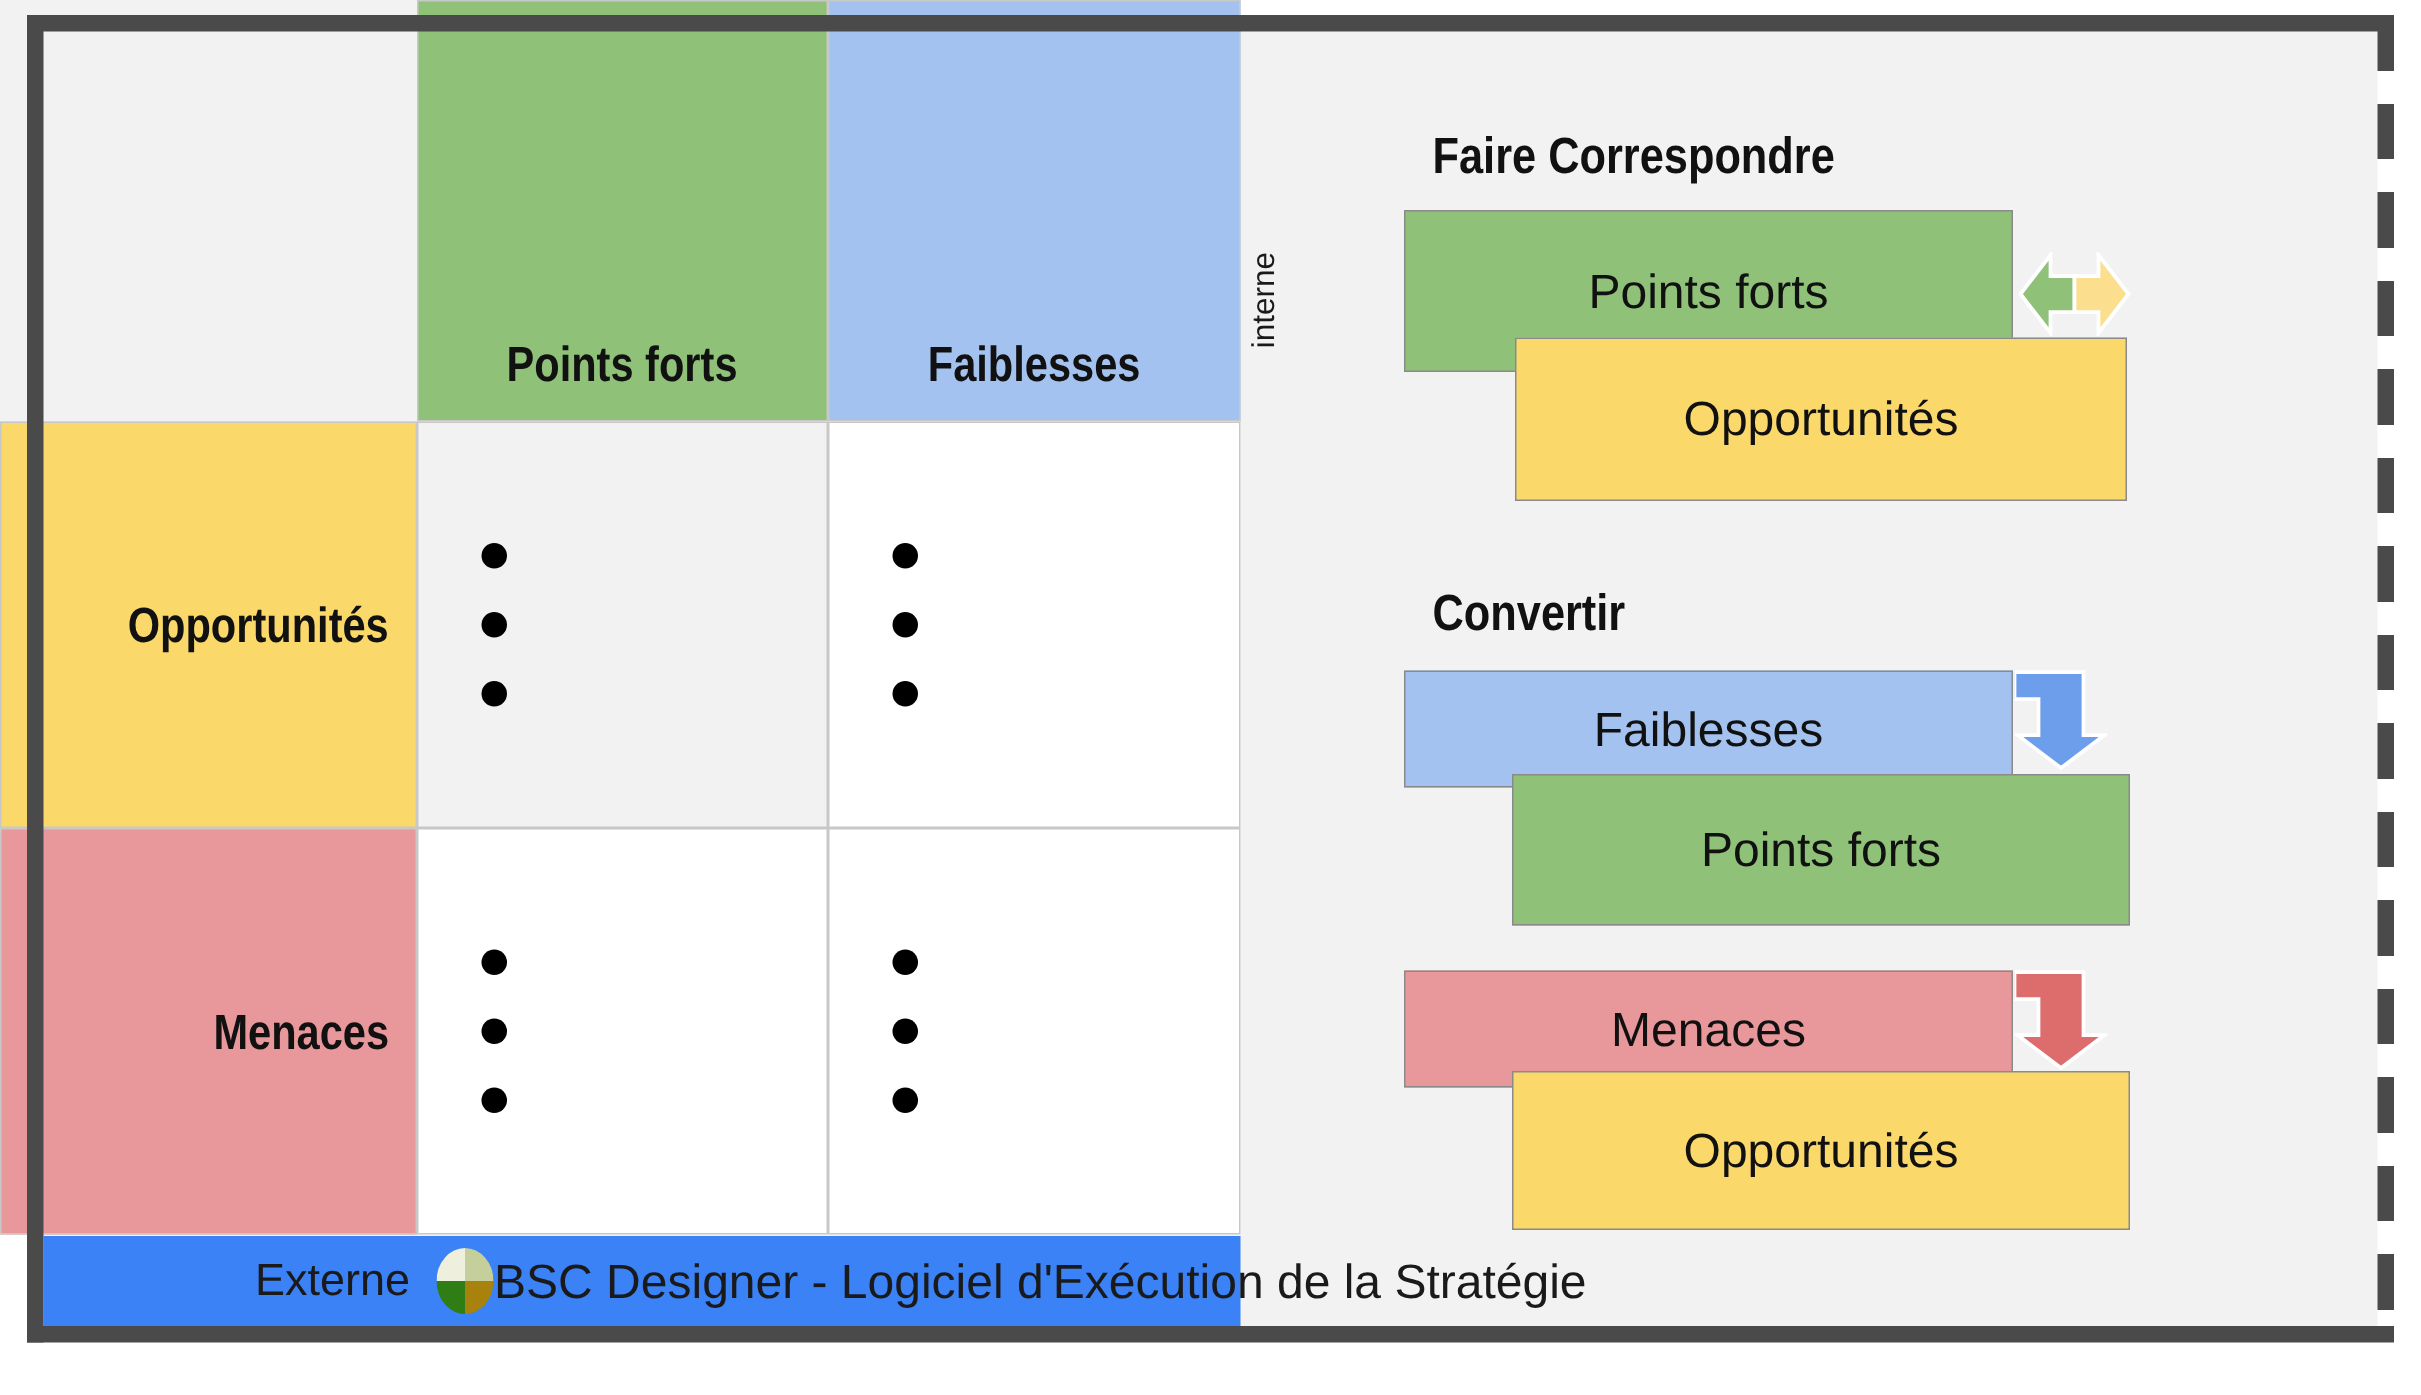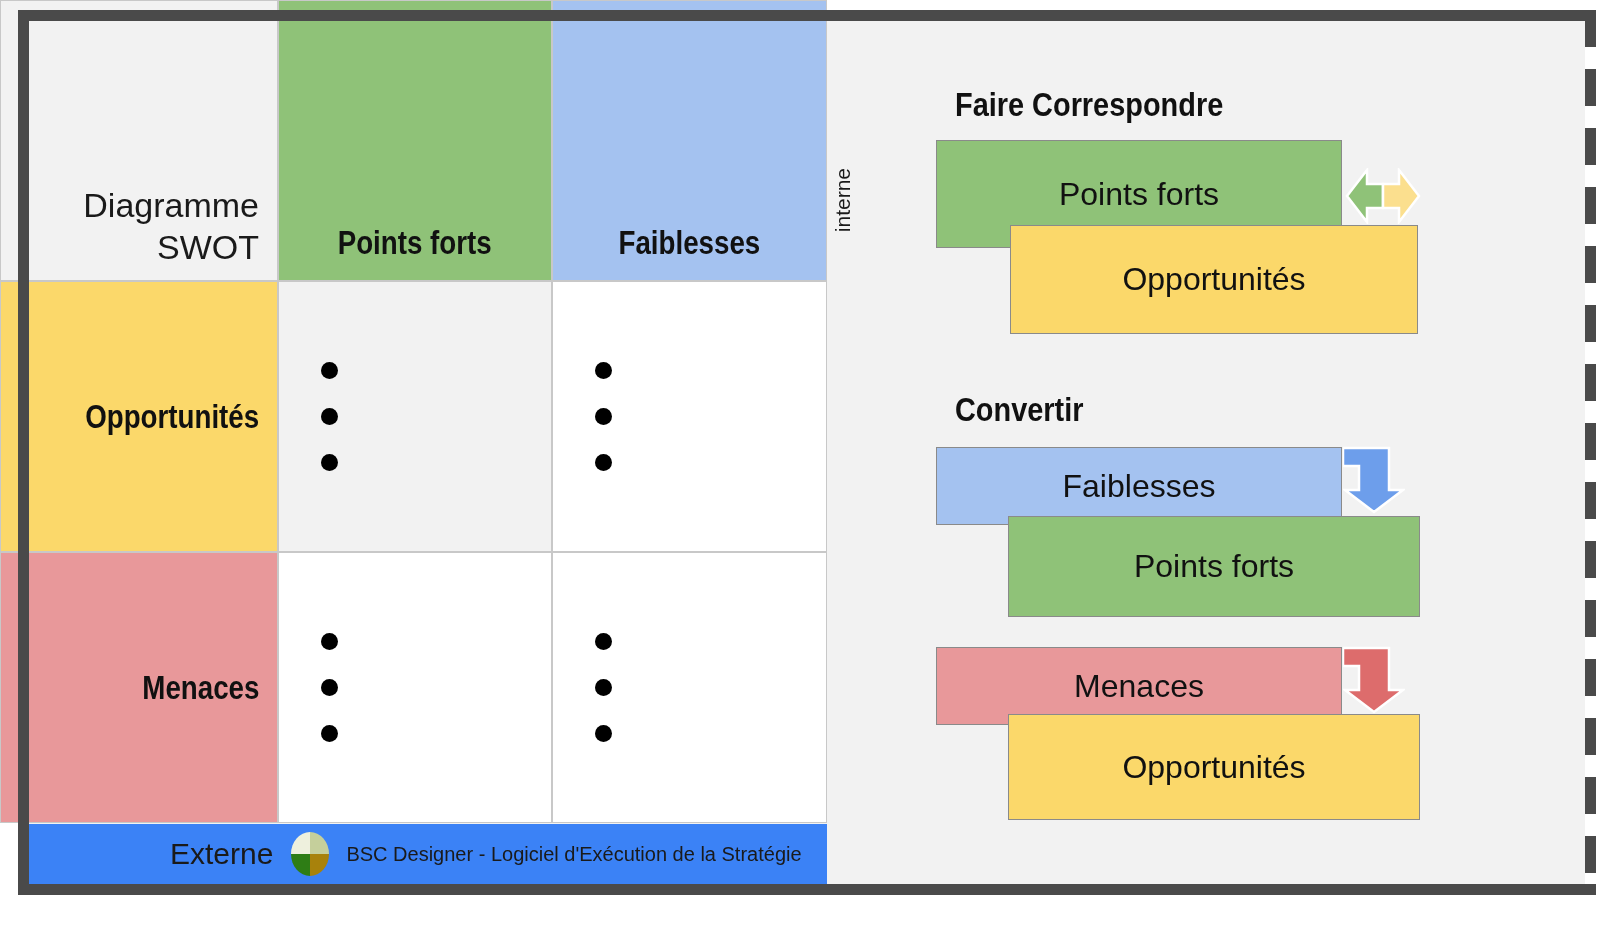--- a/index.html
+++ b/index.html
@@ -159,23 +159,22 @@
     grid-template-columns: 1fr 1fr;
     grid-template-rows: 1fr 1fr;
     flex: none;
   }
   .logo i { display: block; }
   .logo .q1 { background: #eef0dd; }
   .logo .q2 { background: #c5cf9b; }
   .logo .q3 { background: #2e7d15; }
   .logo .q4 { background: #a8820c; }
   .brand {
-    font-size: 20px;
+    font-size: 32px;
     color: #1a1a1a;
-    margin-left: 17px;
     white-space: nowrap;
   }
 
   
   .section-title {
     position: absolute;
     font-size: 34px;
     font-weight: bold;
     color: #111111;
     transform: scaleX(0.85);
@@ -217,26 +216,20 @@
 </style>
 </head>
 <body>
 
 <div id="root">
 
   <div class="right-bg"></div>
 
   <div class="matrix">
 
-    <div class="cell cell-title">
-      <div class="txt">
-        <span>Diagramme</span><br>
-        <span>SWOT</span>
-      </div>
-    </div>
 
     <div class="cell cell-head head-strengths">
       <span class="txt">Points forts</span>
     </div>
     <div class="cell cell-head head-weaknesses">
       <span class="txt">Faiblesses</span>
     </div>
 
     <div class="cell cell-rowlabel row-opportunities">
       <span class="txt">Opportunités</span>

